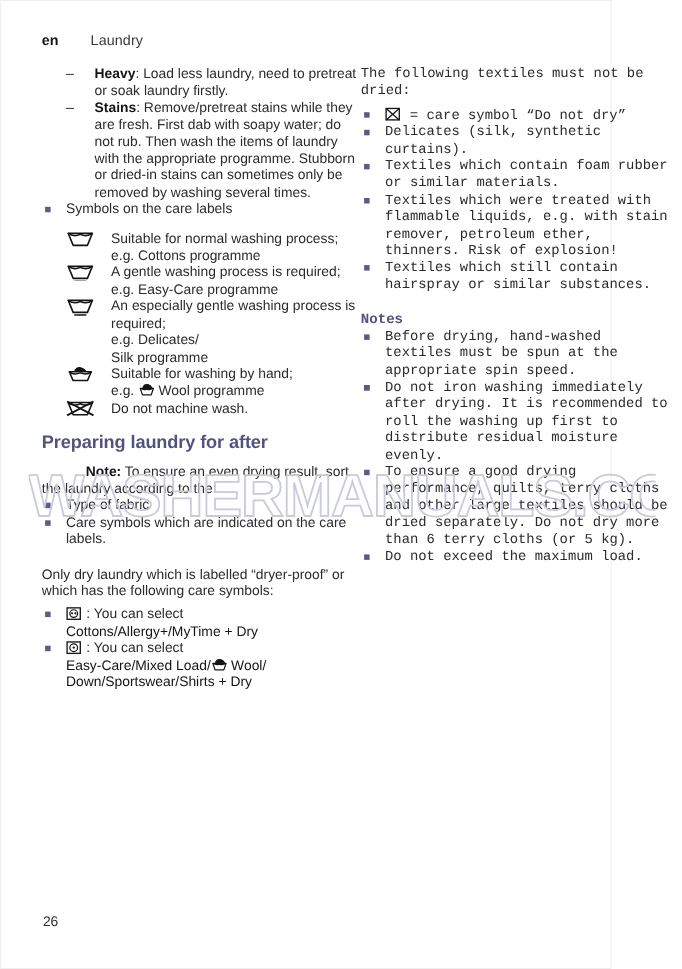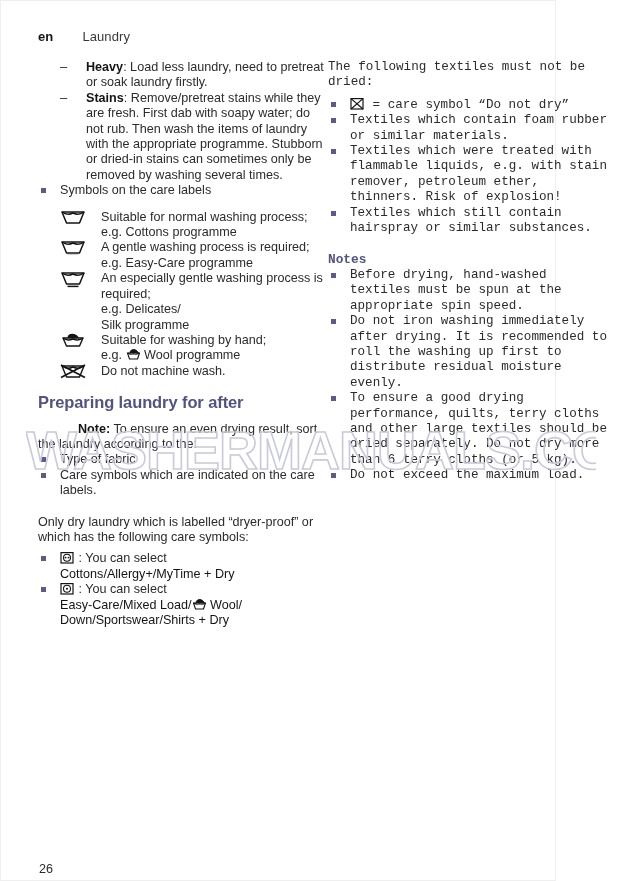--- a/index.html
+++ b/index.html
@@ -127,21 +127,21 @@
     font-size:54px;
     letter-spacing:-1px;
     fill:none;
     stroke:#c9cada;
     stroke-width:1.6px;
   }
 
   
   .footer{
     position:absolute;
-    left:39px;top:862px;
+    left:39px;top:831px;
     font-size:12.6px;
     color:#2b2b2b;
   }
 </style>
 </head>
 <body>
 
 <div class="page">
 
   <div class="page-frame"></div>
@@ -312,20 +312,21 @@
         <span class="inline-sym">
           <svg width="14" height="13" viewBox="0 0 14 13">
             <rect x="1" y="1.6" width="12" height="10.4" fill="none" stroke="#141414" stroke-width="1.2"></rect>
             <line x1="1" y1="1.6" x2="13" y2="12" stroke="#141414" stroke-width="1.2"></line>
             <line x1="1" y1="12" x2="13" y2="1.6" stroke="#141414" stroke-width="1.2"></line>
           </svg>
         </span><span> = care symbol “Do not dry”</span>
       </li>
       <li class="sq-item">
         <span class="sq"></span>
+        <span>Delicates (silk, synthetic curtains).</span>
       </li>
       <li class="sq-item">
         <span class="sq"></span>
         <span>Textiles which contain foam rubber or similar materials.</span>
       </li>
       <li class="sq-item">
         <span class="sq"></span>
         <span>Textiles which were treated with flammable liquids, e.g. with stain remover, petroleum ether, thinners. Risk of explosion!</span>
       </li>
       <li class="sq-item">

